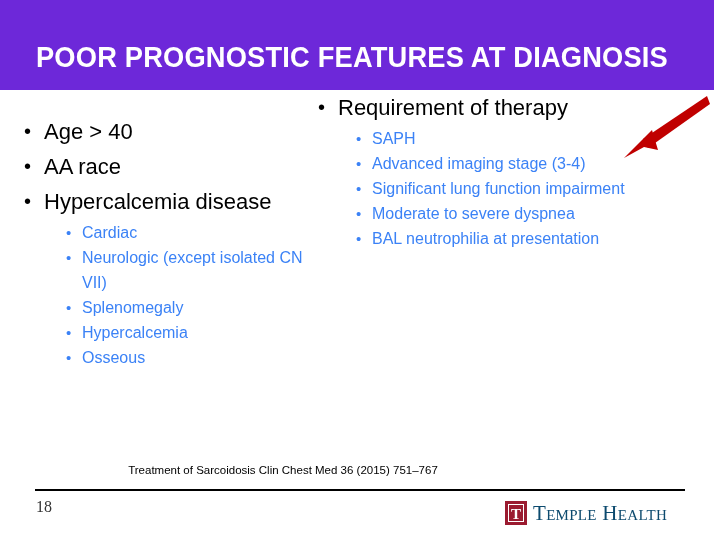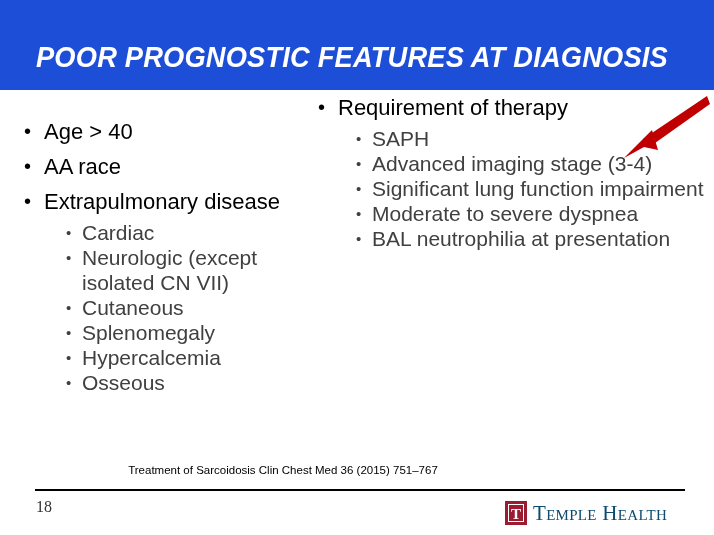--- a/index.html
+++ b/index.html
@@ -20,22 +20,21 @@
     background: #ffffff;
   }
 
   
   #title-bar {
     position: absolute;
     left: 0;
     top: 0;
     width: 714px;
     height: 90px;
-    background: #1d4ed8;
-    font-style: italic;
+    background: #6d28d9;
   }
   #slide-title {
     position: absolute;
     left: 36px;
     top: 42px;
     color: #ffffff;
     font-family: "Liberation Sans", sans-serif;
     font-size: 29px;
     font-weight: bold;
     letter-spacing: 0.2px;
@@ -86,22 +85,22 @@
   }
 
   ul.level2 {
     list-style: none;
     margin: 0;
     padding: 0;
   }
   ul.level2 > li.bullet2 {
     position: relative;
     padding-left: 20px;
-    font-size: 21px;
-    color: #404040;
+    font-size: 16px;
+    color: #3b82f6;
     line-height: 25px;
   }
   ul.level2 > li.bullet2::before {
     content: "\2022";
     position: absolute;
     left: 4px;
     top: 0;
     font-size: 15px;
     line-height: 25px;
   }
@@ -211,28 +210,27 @@
 
         <li class="bullet1">
           <span class="btxt">Age &gt; 40</span>
         </li>
 
         <li class="bullet1">
           <span class="btxt">AA race</span>
         </li>
 
         <li class="bullet1">
-          <span class="btxt">Extrapulmonary  disease</span>
+          <span class="btxt">Hypercalcemia  disease</span>
         </li>
       </ul>
 
       <ul class="level2">
         <li class="bullet2">Cardiac</li>
         <li class="bullet2">Neurologic (except isolated CN VII)</li>
-        <li class="bullet2">Cutaneous</li>
         <li class="bullet2">Splenomegaly</li>
         <li class="bullet2">Hypercalcemia</li>
         <li class="bullet2">Osseous</li>
       </ul>
     </div>
 
     <div class="column" id="right-column">
       <ul class="level1">
 
         <li class="bullet1">

